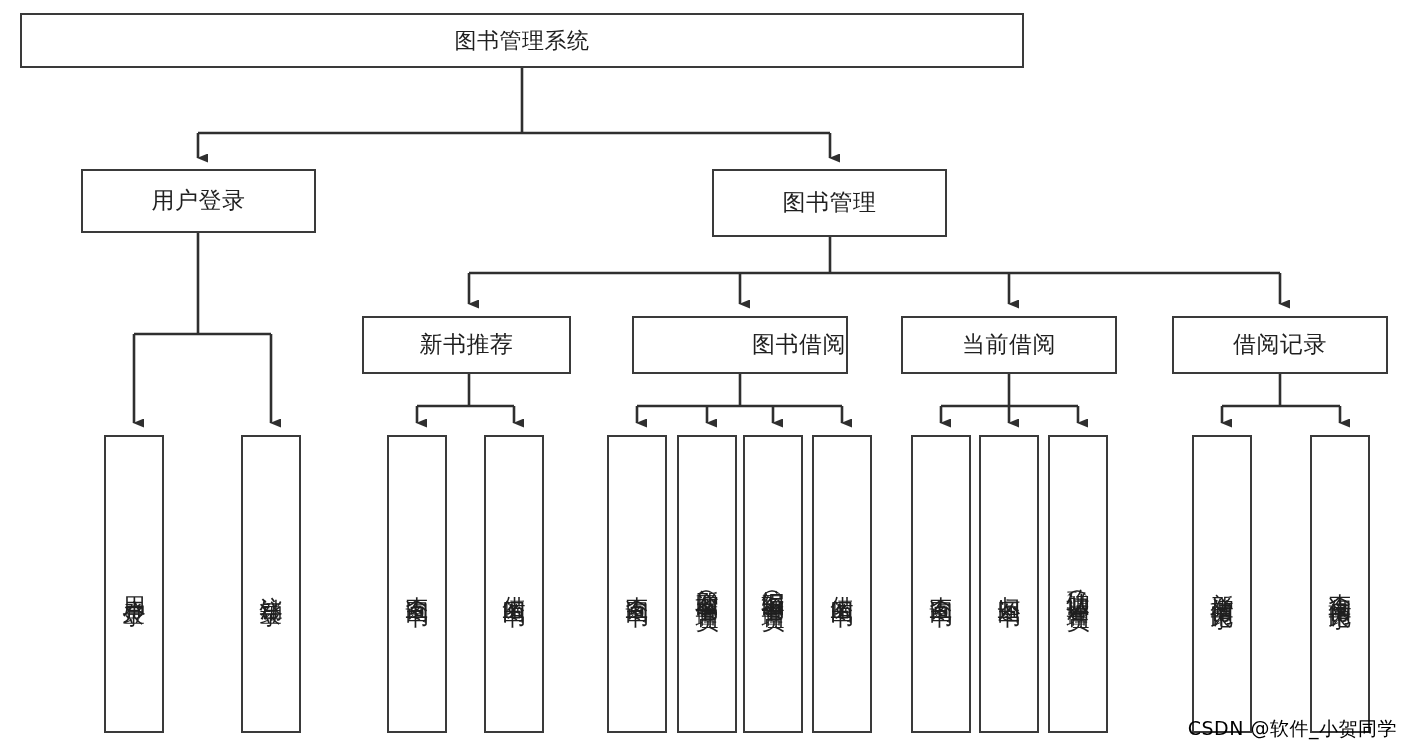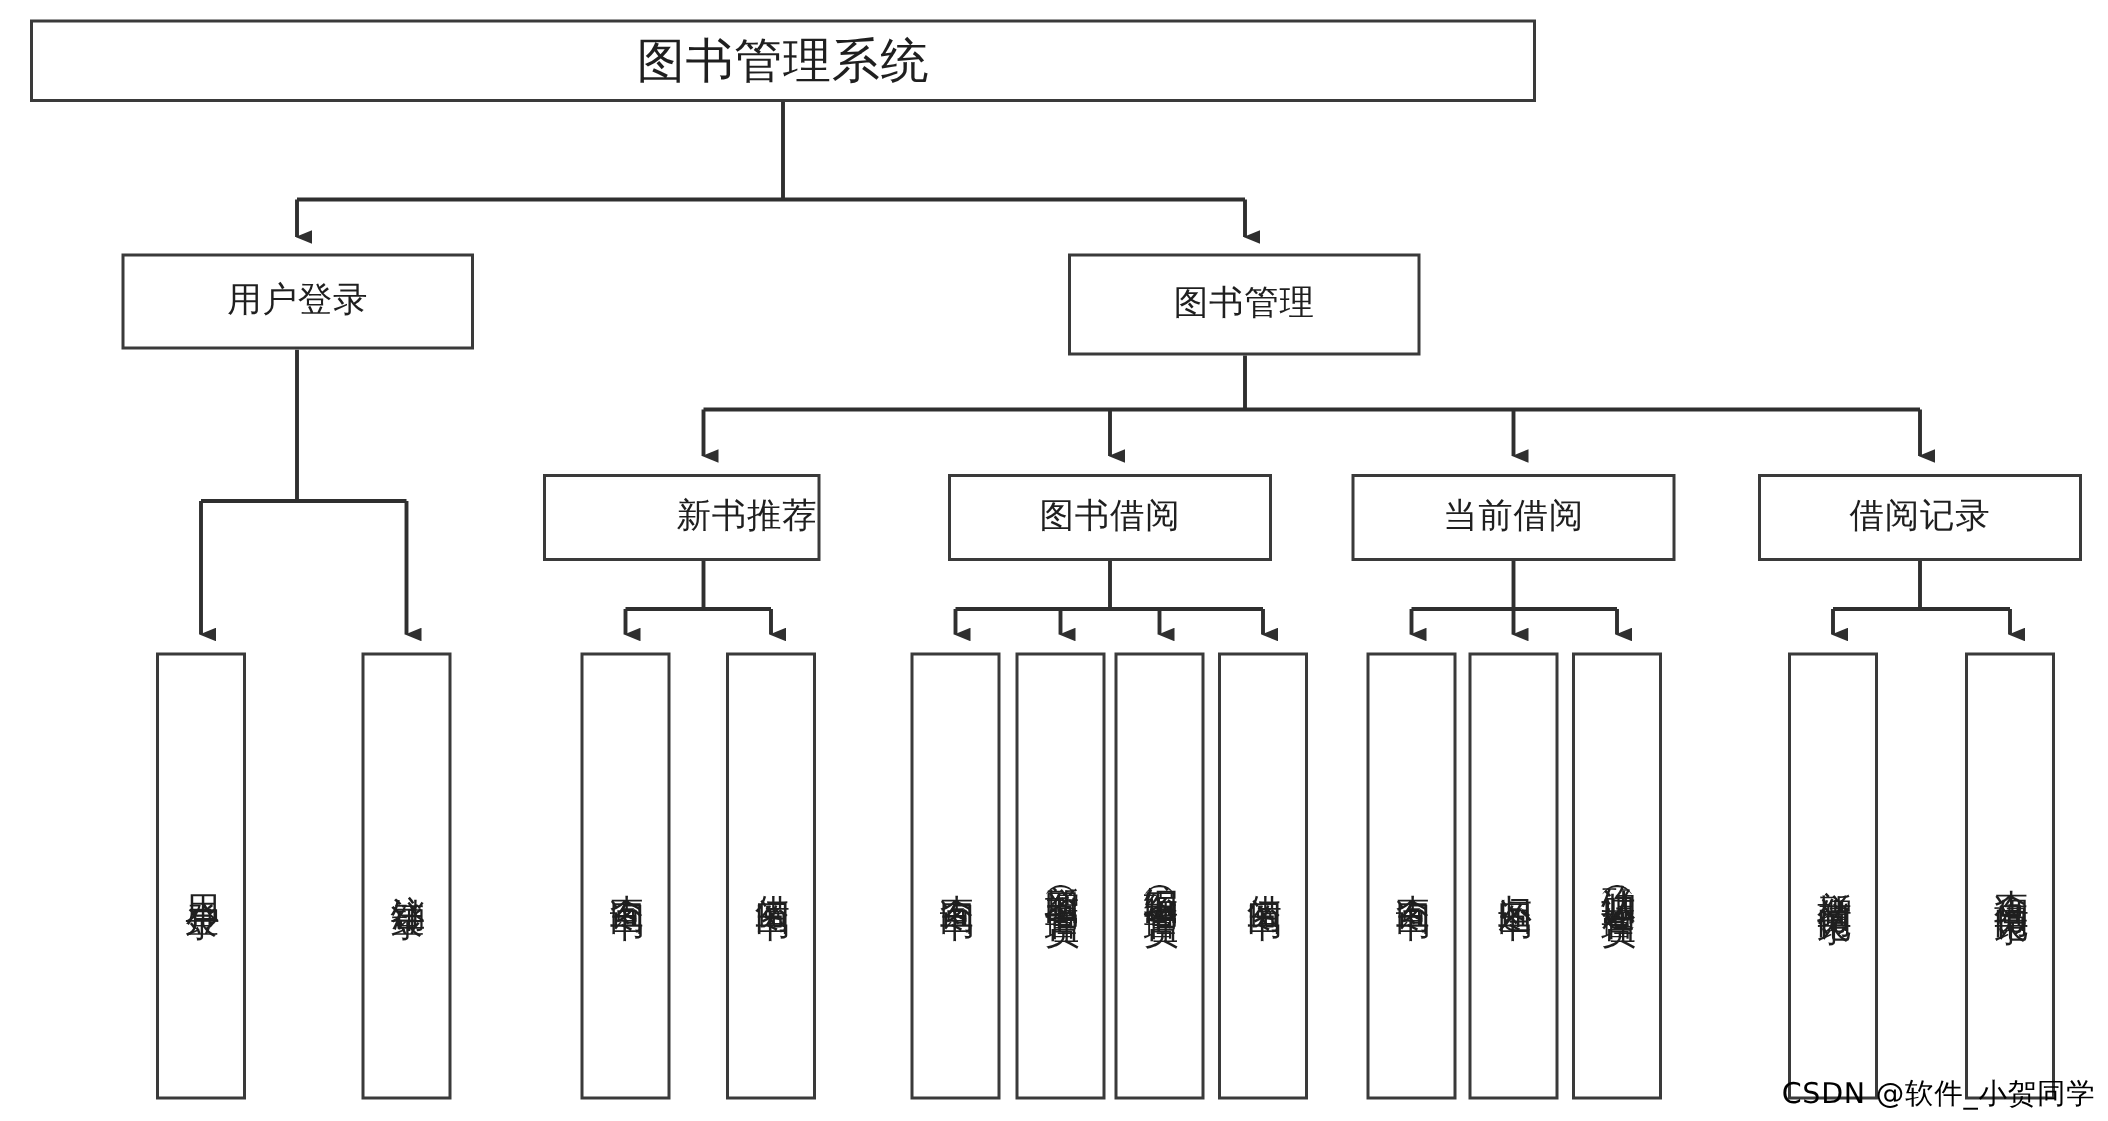--- a/index.html
+++ b/index.html
@@ -41,21 +41,21 @@
     text-align: center;
     line-height: 1.18;
     letter-spacing: 0.5px;
     white-space: nowrap;
   }
   
   .node.horiz .node-label {
     font-size: 23px;
   }
   .node.root .node-label {
-    font-size: 32px;
+    font-size: 22px;
     text-align: center;
   }
   
   .node.vert {
     align-items: center;
     justify-content: center;
   }
   .node.vert .node-label {
     writing-mode: vertical-rl;
     text-orientation: upright;
@@ -137,25 +137,25 @@
   </div>
 
   <div class="node horiz" style="left:81px; top:169px; width:235px; height:64px;">
     <span class="node-label">用户登录</span>
   </div>
 
   <div class="node horiz" style="left:712px; top:169px; width:235px; height:68px;">
     <span class="node-label">图书管理</span>
   </div>
 
-  <div class="node horiz" style="left:362px; top:316px; width:185px; height:58px;justify-content:flex-end;">
+  <div class="node horiz" style="left:362px; top:316px; width:209px; height:58px;">
     <span class="node-label">新书推荐</span>
   </div>
 
-  <div class="node horiz" style="left:632px; top:316px; width:216px; height:58px;">
+  <div class="node horiz" style="left:632px; top:316px; width:216px; height:58px;justify-content:flex-end;">
     <span class="node-label">图书借阅</span>
   </div>
 
   <div class="node horiz" style="left:1172px; top:316px; width:216px; height:58px;">
     <span class="node-label">借阅记录</span>
   </div>
 
   <div class="node horiz" style="left:901px; top:316px; width:216px; height:58px;">
     <span class="node-label">当前借阅</span>
   </div>

